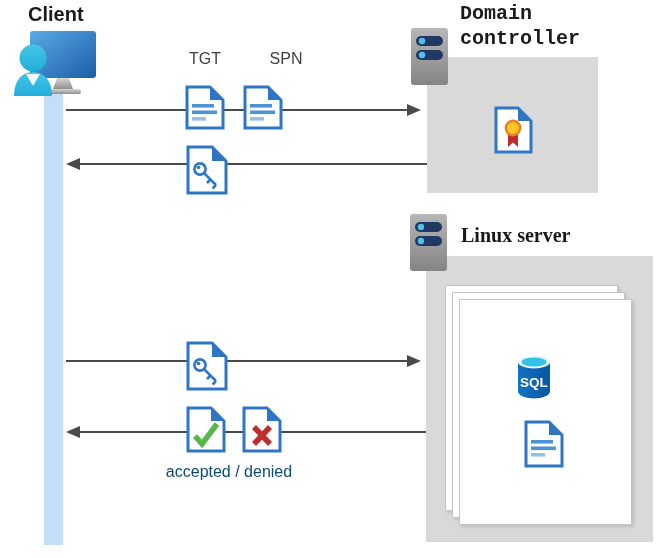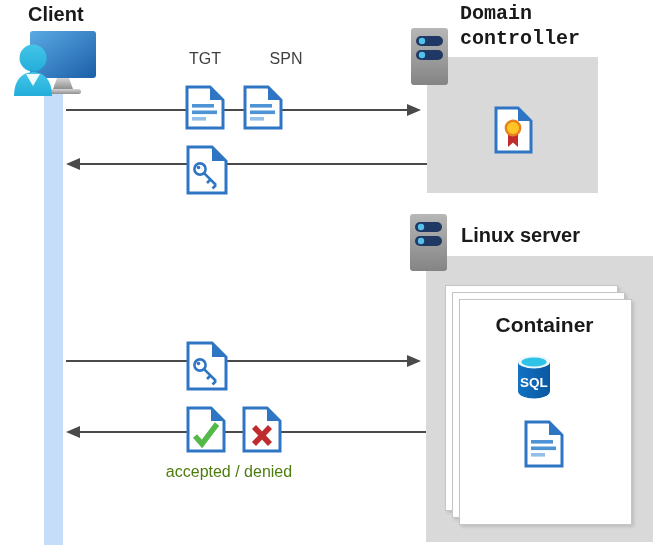--- a/index.html
+++ b/index.html
@@ -126,21 +126,21 @@
     </svg>
   </div>
   <div class="abs doc" style="left:242px;top:406px;">
     <svg width="40" height="47" viewBox="0 0 40 47">
       <path d="M2 2 H25 L38 15 V45 H2 Z" fill="#ffffff" stroke="#2e76c4" stroke-width="3"></path>
       <polygon points="25,2 25,15 38,15" fill="#2e76c4"></polygon>
       <path d="M12 21 L28 38 M28 21 L12 38" fill="none" stroke="#c02b2e" stroke-width="5.5"></path>
     </svg>
   </div>
 
-  <div class="abs plain center" style="left:129px;top:463px;width:200px;color:#4d7c0f;">accepted / denied</div>
+  <div class="abs plain center" style="left:129px;top:463px;width:200px;color:#0c4a6e;">accepted / denied</div>
 
   <div class="abs graybox" style="left:427px;top:57px;width:171px;height:136px;z-index:0;"></div>
 
   <div class="abs" style="left:411px;top:28px;z-index:2;">
     <svg width="37" height="57" viewBox="0 0 37 57">
       <defs>
           <linearGradient id="gsrv1" x1="0" y1="0" x2="0" y2="1">
         <stop offset="0" stop-color="#b7b7b7"></stop>
             <stop offset="1" stop-color="#848484"></stop>
       </linearGradient>
@@ -175,27 +175,26 @@
       </linearGradient>
         </defs>
       <rect x="0" y="0" width="37" height="57" rx="3" fill="url(#gsrv2)"></rect>
       <rect x="5" y="8" width="27" height="10" rx="5" fill="#1f3864"></rect>
       <circle cx="11" cy="13" r="3.2" fill="#53c1e9"></circle>
       <rect x="5" y="22" width="27" height="10" rx="5" fill="#1f3864"></rect>
       <circle cx="11" cy="27" r="3.2" fill="#53c1e9"></circle>
     </svg>
   </div>
 
-  <div class="abs heading" style="left:461px;top:223px;width:190px;">Linux server</div>
+  <div class="abs heading" style="left:461px;top:223px;width:190px;font-family:Liberation Serif, serif;">Linux server</div>
 
   <div class="abs card" style="left:445px;top:285px;width:171px;height:224px;z-index:1;"></div>
   <div class="abs card" style="left:452px;top:292px;width:171px;height:224px;z-index:1;"></div>
   <div class="abs card" style="left:459px;top:299px;width:171px;height:224px;z-index:2;"></div>
 
-  <div class="abs heading center" style="left:459px;top:312px;width:171px;z-index:3;font-size:21px;">Container</div>
 
   <div class="abs doc" style="left:515px;top:354px;z-index:3;">
     <svg width="38" height="47" viewBox="0 0 38 47">
       <defs>
           <linearGradient id="gsql" x1="0" y1="0" x2="1" y2="0">
         <stop offset="0" stop-color="#1272c4"></stop>
             <stop offset="1" stop-color="#0a57a0"></stop>
       </linearGradient>
         </defs>
       <path d="M3 8 V37 A16 7.5 0 0 0 35 37 V8 Z" fill="url(#gsql)"></path>

